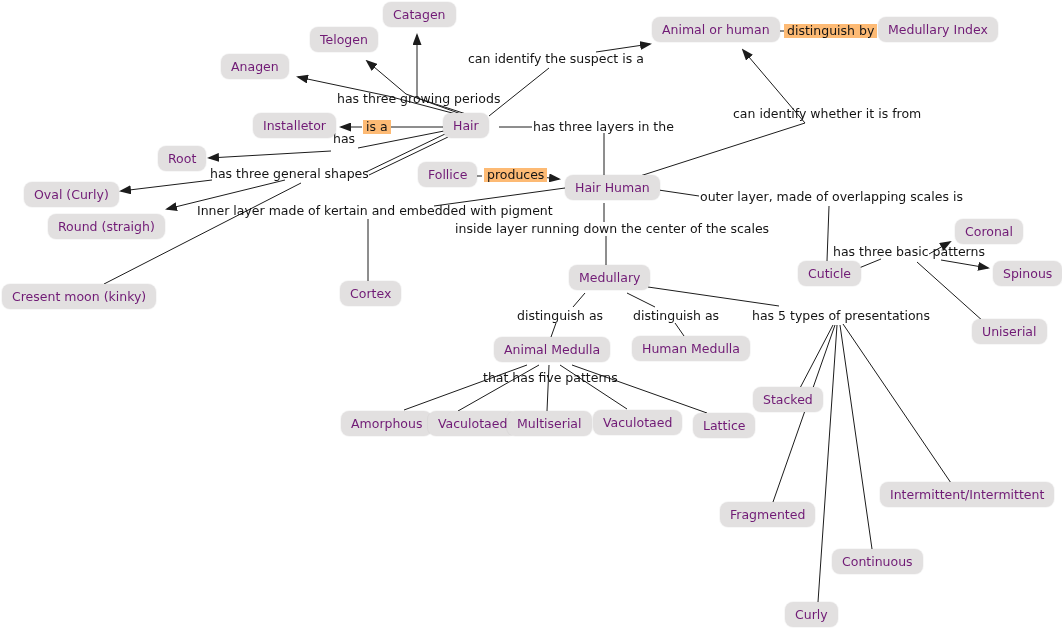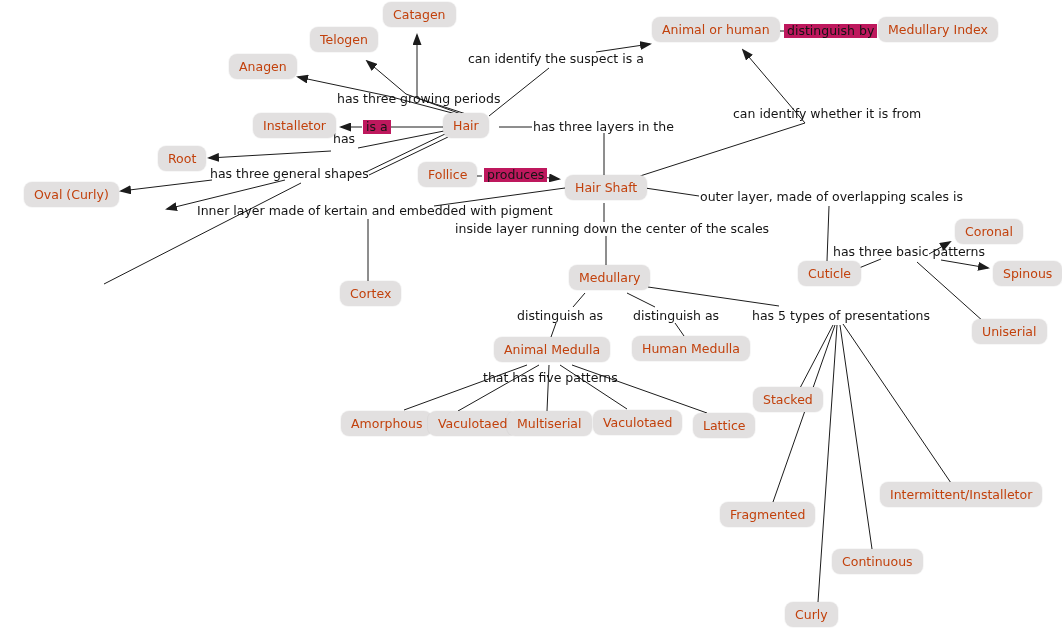--- a/index.html
+++ b/index.html
@@ -12,33 +12,33 @@
   }
   #wires{position:absolute;left:0;top:0;z-index:0;}
   .node{
     position:absolute;
     z-index:2;
     background:#e2e0e0;
     border-radius:8px;
     padding:5px 10px;
     font-size:12.5px;
     line-height:15px;
-    color:#c2410c;
+    color:#701a75;
     white-space:nowrap;
     box-shadow:0 0 0 1px rgba(0,0,0,0.03);
   }
   .lbl{
     position:absolute;
     z-index:1;
     font-size:12.5px;
     line-height:14px;
     color:#141414;
     white-space:nowrap;
   }
-  .lbl.bg{background:#be185d;padding:0 3px;}
+  .lbl.bg{background:#fdba74;padding:0 3px;}
 </style>
 </head>
 <body>
 
 <div id="canvas">
 
   <svg id="wires" width="1062" height="632" viewBox="0 0 1062 632">
     <defs>
       <marker id="ah" markerUnits="userSpaceOnUse" markerWidth="12" markerHeight="9" refX="10" refY="4.5" orient="auto">
         <path d="M0,0 L12,4.5 L0,9 Z" fill="#1c1c1c"></path>
@@ -105,47 +105,49 @@
       <line x1="527" y1="365" x2="404" y2="410"></line>
       <line x1="539" y1="365" x2="458" y2="411"></line>
       <line x1="549" y1="365" x2="547" y2="411"></line>
       <line x1="560" y1="365" x2="627" y2="409"></line>
       <line x1="572" y1="365" x2="707" y2="413"></line>
     </g>
   </svg>
 
   <div class="node" style="left:383px;top:2px">Catagen</div>
   <div class="node" style="left:310px;top:27px">Telogen</div>
-  <div class="node" style="left:229px;top:54px">Anagen</div>
+  <div class="node" style="left:221px;top:54px">Anagen</div>
   <div class="node" style="left:878px;top:17px">Medullary Index</div>
   <div class="node" style="left:652px;top:17px">Animal or human</div>
   <div class="node" style="left:253px;top:113px">Installetor</div>
   <div class="node" style="left:443px;top:113px">Hair</div>
   <div class="node" style="left:158px;top:146px">Root</div>
   <div class="node" style="left:24px;top:182px">Oval (Curly)</div>
+  <div class="node" style="left:48px;top:214px">Round (straigh)</div>
+  <div class="node" style="left:2px;top:284px">Cresent moon (kinky)</div>
   <div class="node" style="left:418px;top:162px">Follice</div>
-  <div class="node" style="left:565px;top:175px">Hair Shaft</div>
+  <div class="node" style="left:565px;top:175px">Hair Human</div>
   <div class="node" style="left:340px;top:281px">Cortex</div>
   <div class="node" style="left:569px;top:265px">Medullary</div>
   <div class="node" style="left:798px;top:261px">Cuticle</div>
   <div class="node" style="left:955px;top:219px">Coronal</div>
   <div class="node" style="left:993px;top:261px">Spinous</div>
   <div class="node" style="left:972px;top:319px">Uniserial</div>
   <div class="node" style="left:494px;top:337px">Animal Medulla</div>
   <div class="node" style="left:632px;top:336px">Human Medulla</div>
   <div class="node" style="left:341px;top:411px">Amorphous</div>
   <div class="node" style="left:428px;top:411px">Vaculotaed</div>
   <div class="node" style="left:507px;top:411px">Multiserial</div>
   <div class="node" style="left:593px;top:410px">Vaculotaed</div>
   <div class="node" style="left:693px;top:413px">Lattice</div>
   <div class="node" style="left:753px;top:387px">Stacked</div>
   <div class="node" style="left:720px;top:502px">Fragmented</div>
   <div class="node" style="left:832px;top:549px">Continuous</div>
   <div class="node" style="left:785px;top:602px">Curly</div>
-  <div class="node" style="left:880px;top:482px">Intermittent/Installetor</div>
+  <div class="node" style="left:880px;top:482px">Intermittent/Intermittent</div>
 
   <div class="lbl" style="left:337px;top:92px">has three growing periods</div>
   <div class="lbl" style="left:468px;top:52px">can identify the suspect is a</div>
   <div class="lbl bg" style="left:784px;top:24px">distinguish by</div>
   <div class="lbl" style="left:733px;top:107px">can identify whether it is from</div>
   <div class="lbl bg" style="left:363px;top:120px">is a</div>
   <div class="lbl" style="left:533px;top:120px">has three layers in the</div>
   <div class="lbl" style="left:333px;top:132px">has</div>
   <div class="lbl" style="left:210px;top:167px">has three general shapes</div>
   <div class="lbl" style="left:197px;top:204px">Inner layer made of kertain and embedded with pigment</div>

